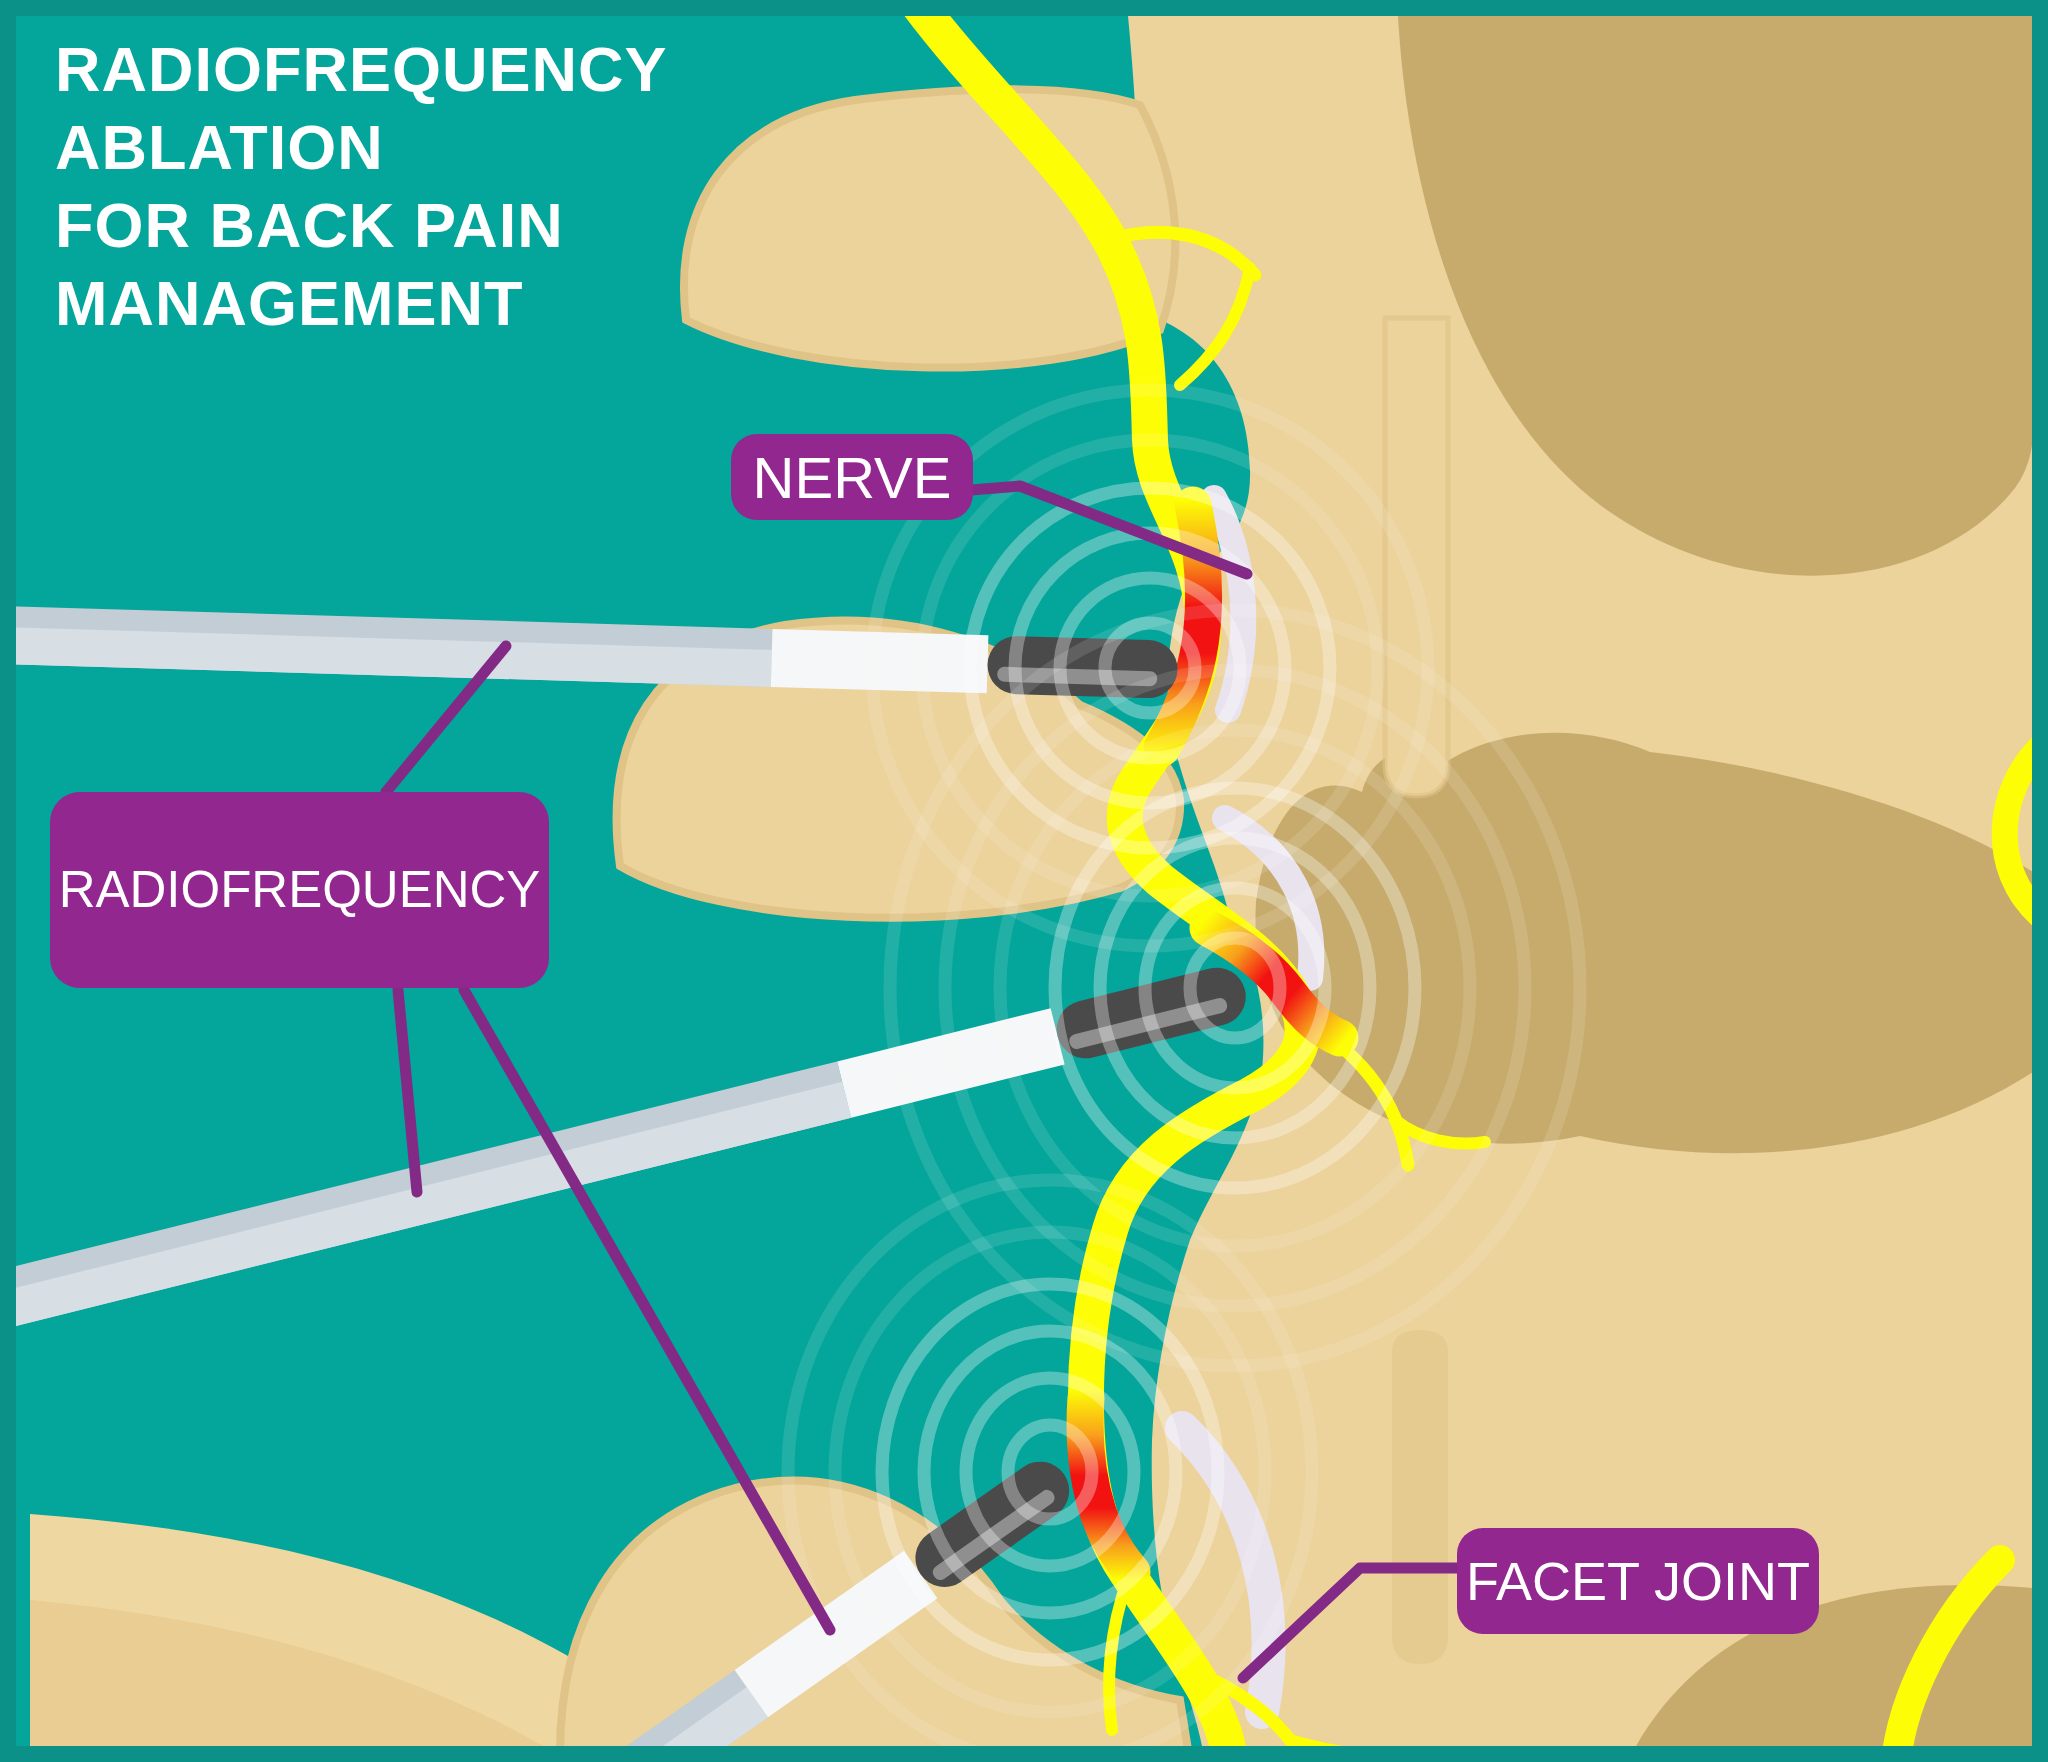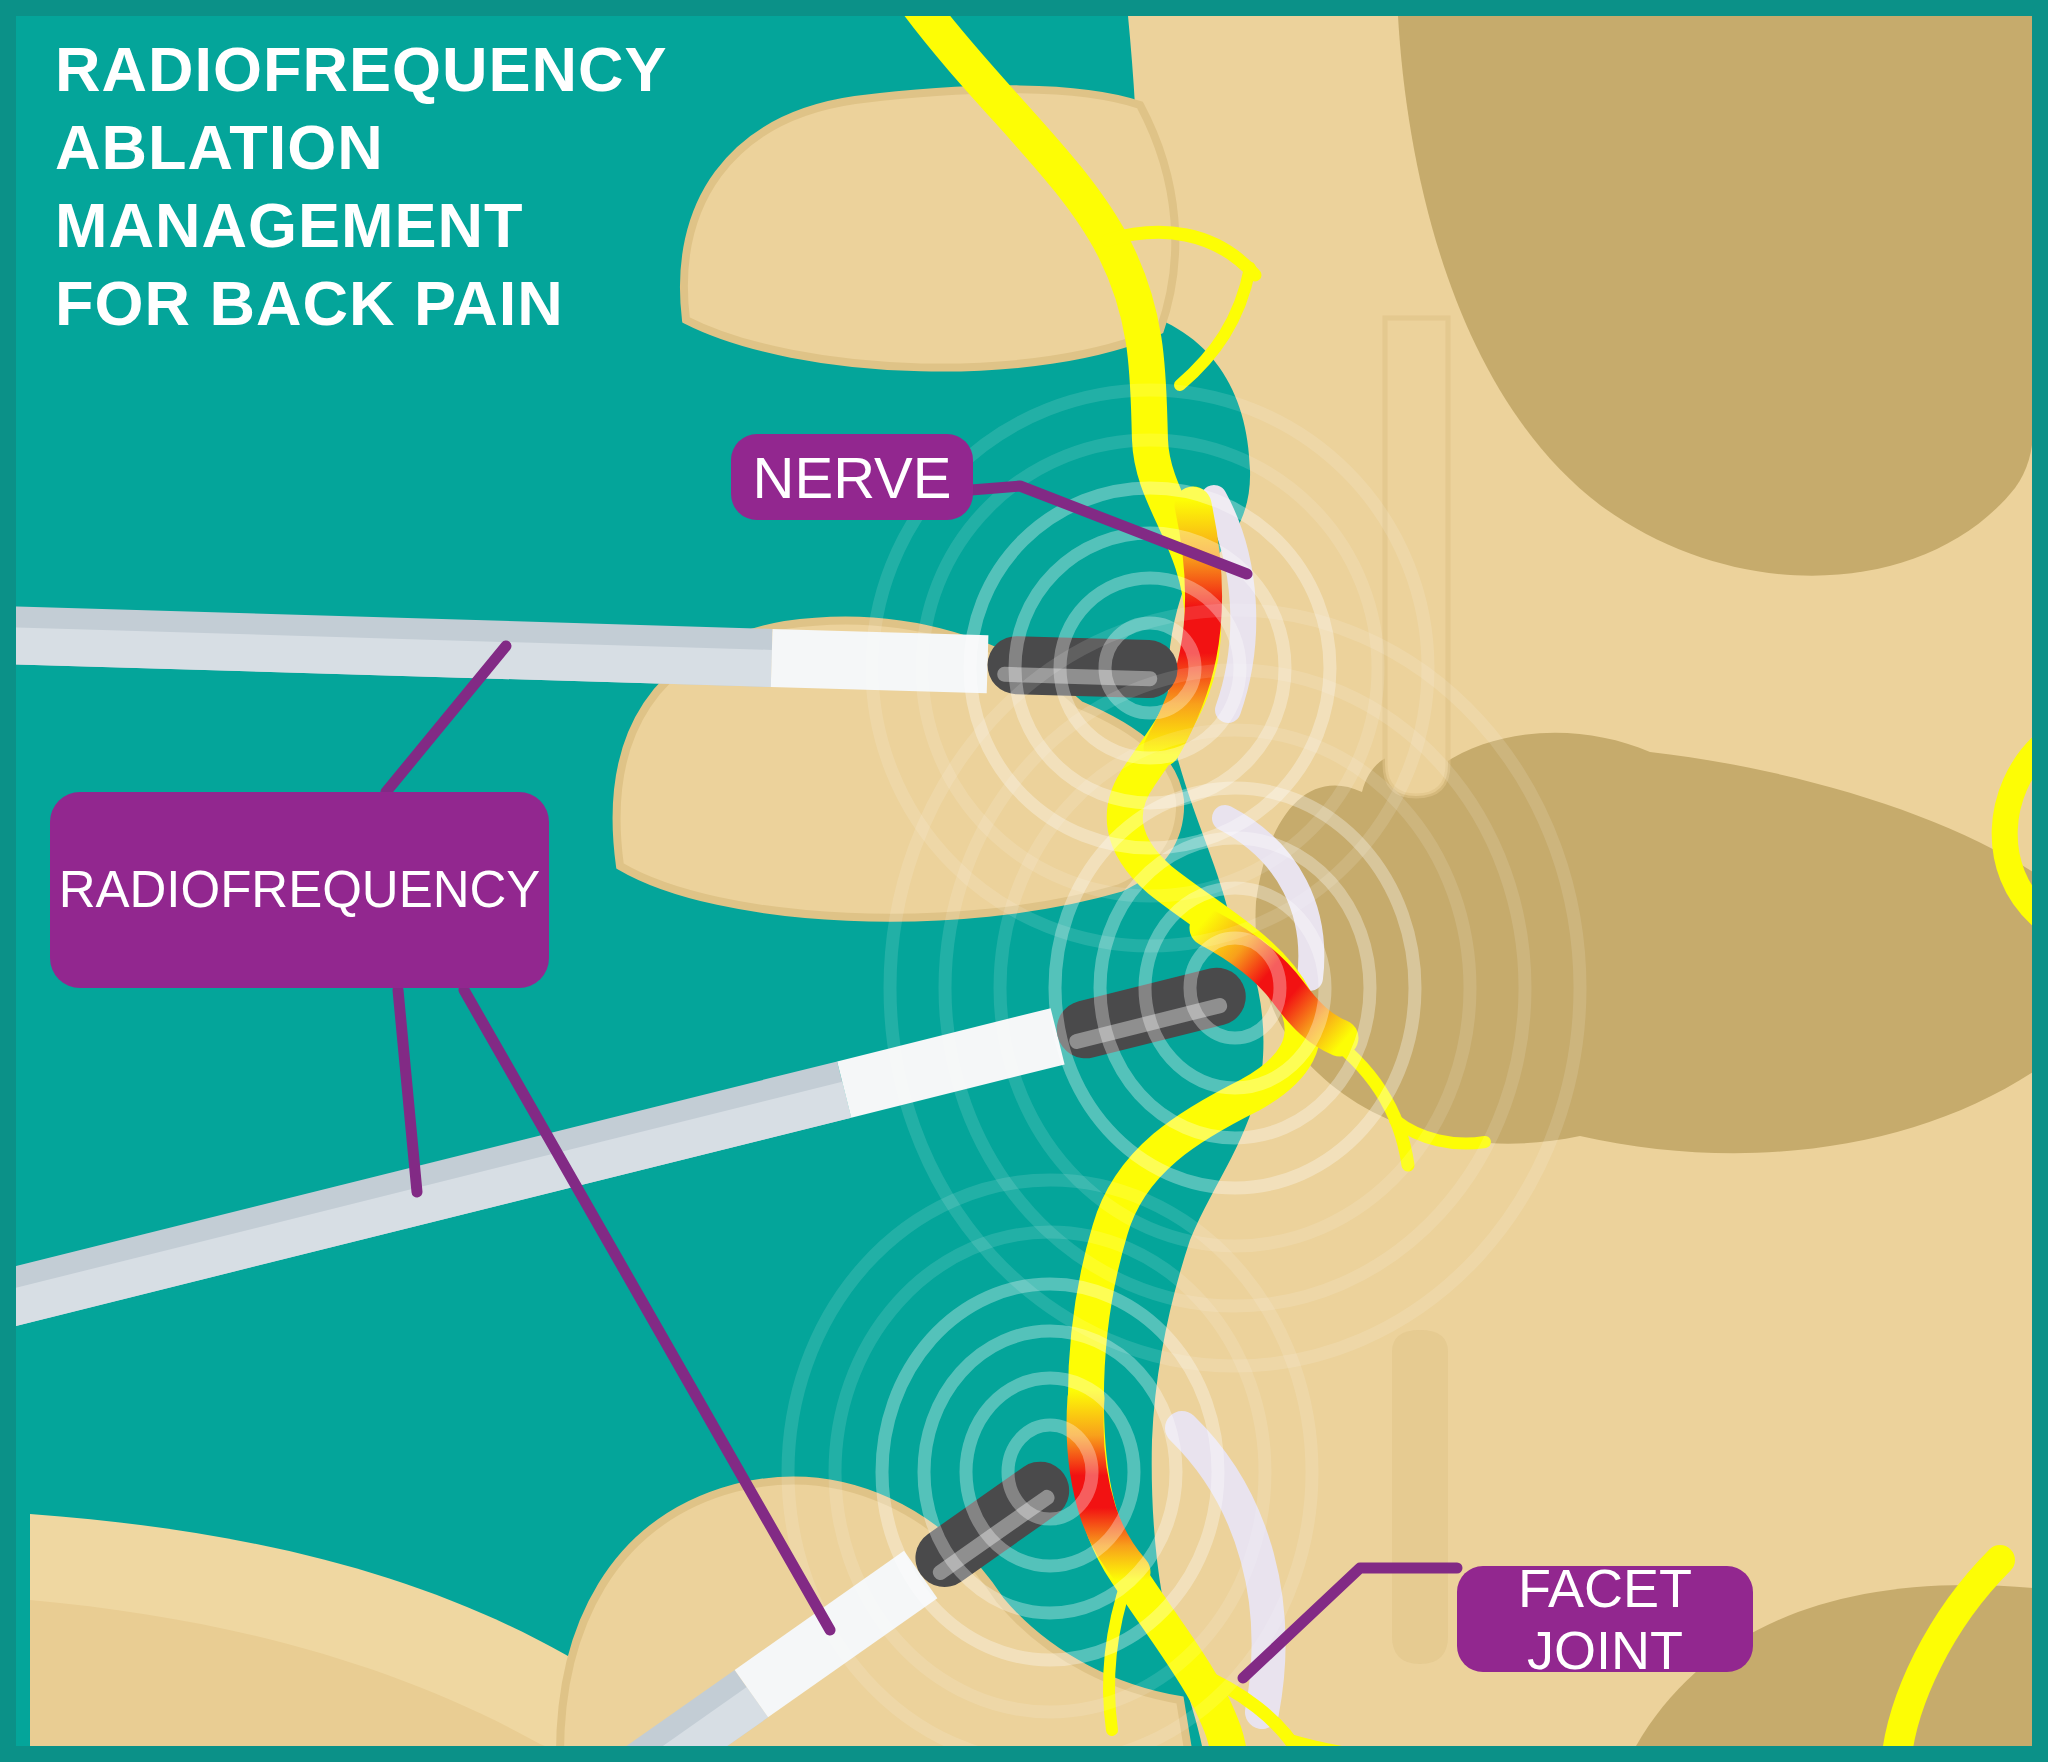--- a/index.html
+++ b/index.html
@@ -61,21 +61,21 @@
     color:var(--title-white);font-weight:bold;font-size:63px;line-height:78px;
     letter-spacing:1px;white-space:nowrap;
   }
   .callout{
     position:absolute;display:flex;align-items:center;justify-content:center;
     background:var(--label-purple);color:#fff;text-align:center;
     font-weight:400;
   }
   .callout-nerve{left:731px;top:434px;width:242px;height:86px;border-radius:26px;font-size:58px;}
   .callout-needles{left:50px;top:792px;width:499px;height:196px;border-radius:30px;font-size:51px;line-height:66px;flex-direction:column;}
-  .callout-facet{left:1457px;top:1566px;width:296px;height:106px;border-radius:26px;font-size:54px;}
+  .callout-facet{left:1457px;top:1528px;width:362px;height:106px;border-radius:26px;font-size:54px;}
 </style>
 </head>
 <body>
 
 <div class="stage">
 
   <svg width="2048" height="1762" viewBox="0 0 2048 1762">
     <defs>
       <linearGradient id="hotg1" x1="0" y1="500" x2="0" y2="755" gradientUnits="userSpaceOnUse">
         <stop offset="0" stop-color="#fdfd05"></stop>
@@ -249,22 +249,22 @@
     <path class="connector" d="M 398,990 L 417,1192"></path>
     <path class="connector" d="M 464,990 L 830,1630"></path>
     <path class="connector" d="M 1457,1568 L 1360,1568 L 1243,1678"></path>
 
     <rect class="frame" x="8" y="8" width="2032" height="1746"></rect>
   </svg>
 
   <div class="title">
     <div>RADIOFREQUENCY</div>
     <div>ABLATION</div>
+    <div>FOR BACK PAIN</div>
     <div>MANAGEMENT</div>
-    <div>FOR BACK PAIN</div>
   </div>
 
   <div class="callout callout-nerve">
     <span>NERVE</span>
   </div>
 
   <div class="callout callout-needles">
     <span>RADIOFREQUENCY</span>
   </div>
 

